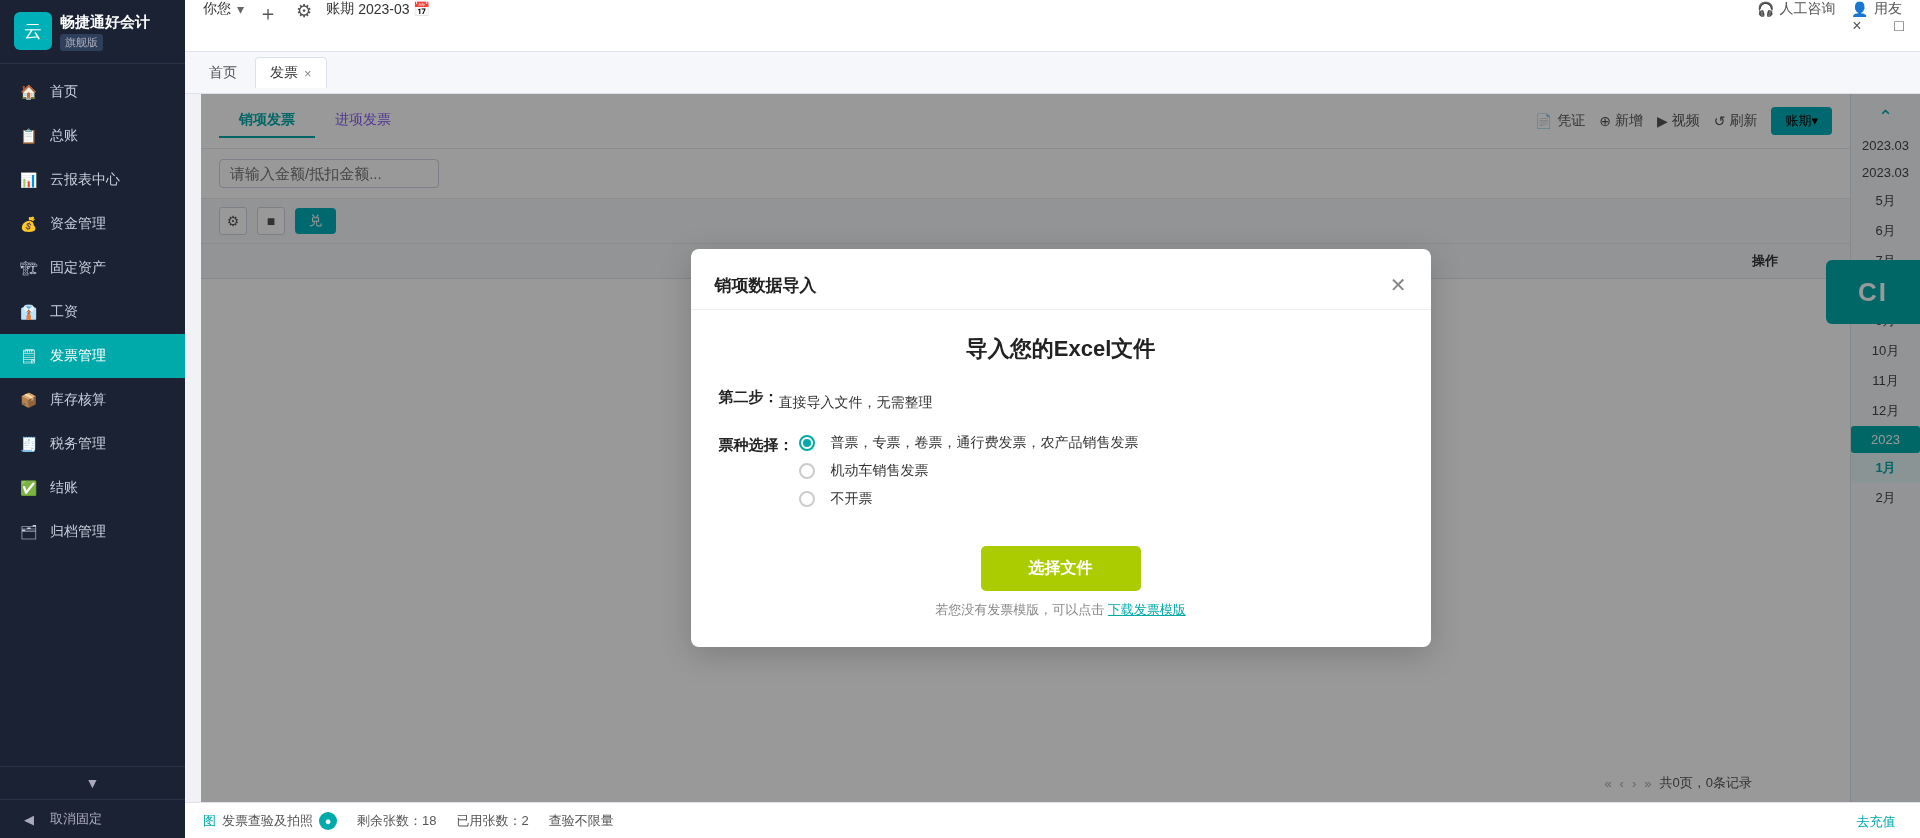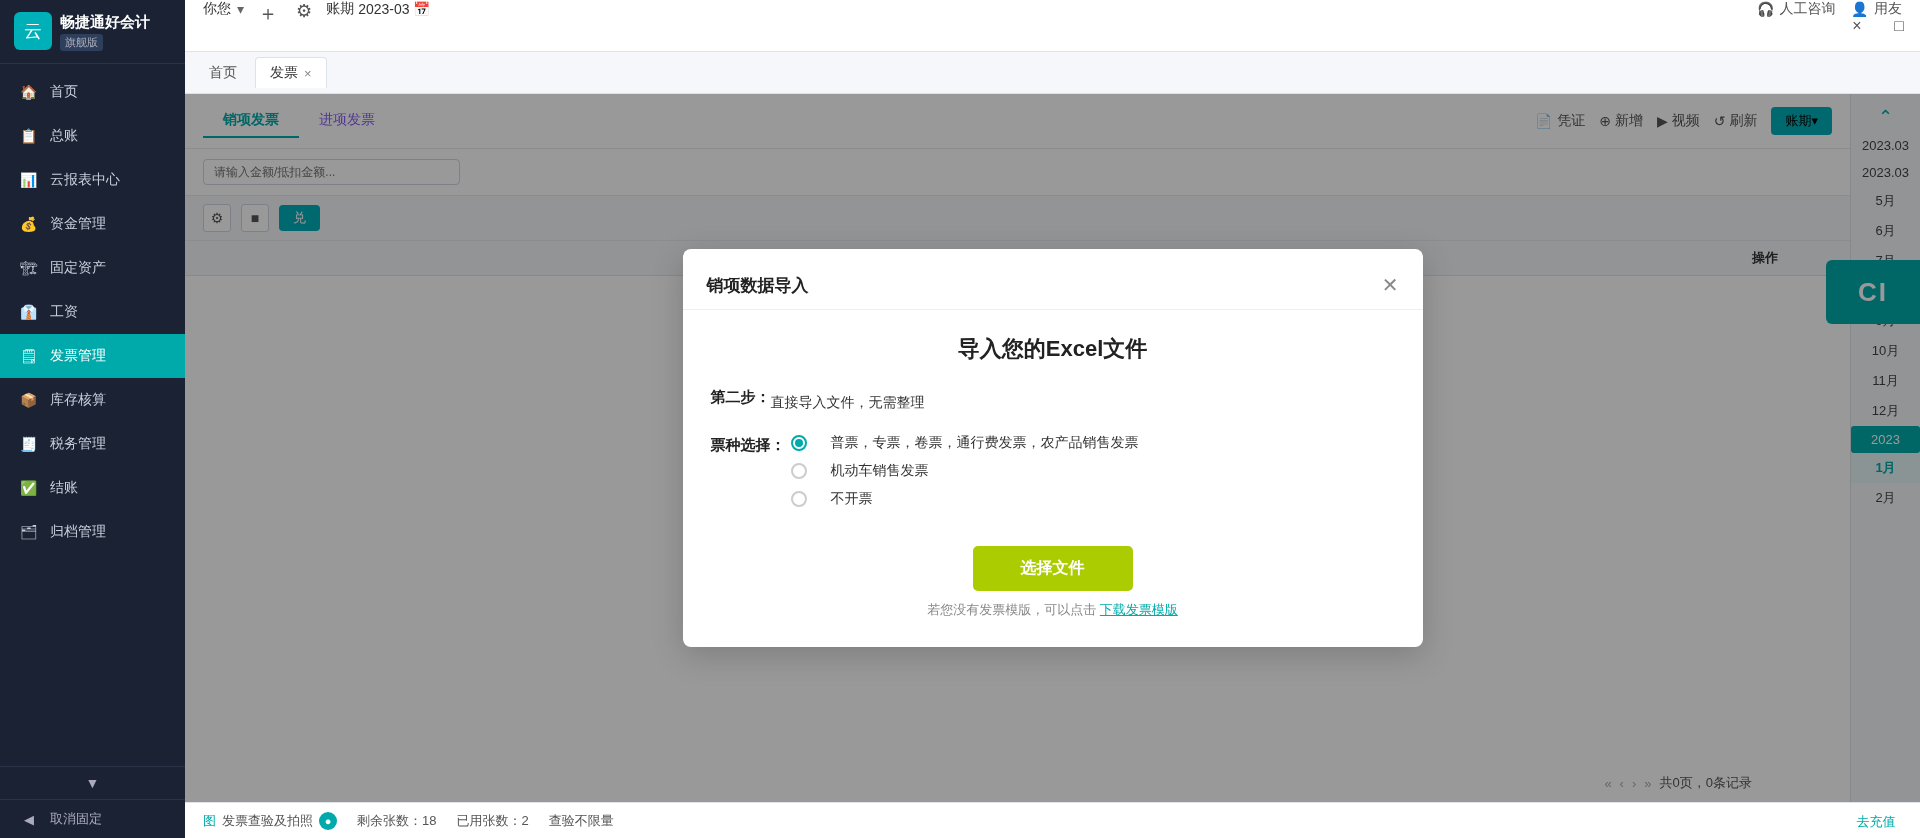--- a/index.html
+++ b/index.html
@@ -40,34 +40,34 @@
     .topbar-support { display: flex; align-items: center; gap: 5px; color: #555; cursor: pointer; font-size: 14px; }
     .topbar-user { display: flex; align-items: center; gap: 5px; color: #555; cursor: pointer; font-size: 14px; }
 
     
     .tabbar { height: 42px; background: #f5f7fa; display: flex; align-items: center; padding: 0 10px; border-bottom: 1px solid #dde1ea; flex-shrink: 0; gap: 4px; }
     .tab { display: flex; align-items: center; padding: 6px 14px; border-radius: 4px 4px 0 0; cursor: pointer; font-size: 14px; color: #555; background: transparent; }
     .tab.active { background: #fff; color: #333; border: 1px solid #dde1ea; border-bottom: none; }
     .tab-close { margin-left: 6px; font-size: 13px; color: #888; cursor: pointer; }
 
     
-    .content { flex: 1; display: flex; overflow: hidden; position: relative; }
+    .content { flex: 1; display: flex; overflow: hidden; position: relative; margin-left: 16px; }
 
     
     .invoice-page { flex: 1; background: #fff; display: flex; flex-direction: column; overflow: hidden; }
     .invoice-toolbar { display: flex; align-items: center; padding: 10px 18px; border-bottom: 1px solid #e8eaf0; gap: 20px; }
     .invoice-subtabs { display: flex; gap: 0; }
     .invoice-subtab { padding: 7px 20px; cursor: pointer; font-size: 14px; color: #8b5cf6; border-bottom: 2px solid transparent; }
     .invoice-subtab.active { color: #00aaaa; border-bottom: 2px solid #00aaaa; font-weight: bold; }
     .invoice-actions { margin-left: auto; display: flex; align-items: center; gap: 14px; color: #555; font-size: 14px; }
     .invoice-action-btn { display: flex; align-items: center; gap: 4px; cursor: pointer; color: #555; }
     .period-btn { background: #00b0b9; color: #000000; border: none; border-radius: 4px; padding: 5px 14px; cursor: pointer; font-size: 13px; }
 
     .invoice-filter { display: flex; align-items: center; padding: 10px 18px; border-bottom: 1px solid #e8eaf0; gap: 10px; }
-    .filter-input { border: 1px solid #d0d5e0; border-radius: 4px; padding: 5px 10px; font-size: 12px; color: #aaa; width: 257px; }
+    .filter-input { border: 1px solid #d0d5e0; border-radius: 4px; padding: 5px 10px; font-size: 15px; color: #aaa; width: 220px; }
 
     .invoice-table-toolbar { display: flex; align-items: center; padding: 8px 18px; background: #f5f7fa; border-bottom: 1px solid #e8eaf0; gap: 10px; }
     .toolbar-icon-btn { width: 28px; height: 28px; display: flex; align-items: center; justify-content: center; cursor: pointer; color: #555; border: 1px solid #d0d5e0; border-radius: 3px; background: #fff; }
     .toolbar-import-btn { background: #00b0b9; color: #fff; border: none; border-radius: 4px; padding: 4px 14px; cursor: pointer; font-size: 13px; }
     .table-header { display: flex; background: #f5f7fa; border-bottom: 1px solid #e0e4ea; padding: 8px 18px; font-size: 13px; color: #666; font-weight: 500; }
     .th { flex: 1; }
     .th-deduct { flex: 1.5; color: #333; font-weight: 600; }
     .th-action { width: 80px; color: #333; font-weight: 600; }
 
     
@@ -91,21 +91,21 @@
     .overlay { position: absolute; top: 0; left: 0; right: 0; bottom: 0; background: rgba(0,0,0,0.4); z-index: 100; display: flex; align-items: center; justify-content: center; }
 
     
     .modal { background: #fff; border-radius: 8px; width: 740px; max-height: 90%; overflow-y: auto; box-shadow: 0 8px 32px rgba(0,0,0,0.18); position: relative; }
     .modal-header { display: flex; align-items: center; justify-content: space-between; padding: 24px 24px 12px; border-bottom: 1px solid #eee; }
     .modal-title { font-size: 17px; font-weight: 600; color: #222; }
     .modal-close { cursor: pointer; color: #888; font-size: 20px; }
     .modal-body { padding: 24px 28px 28px; }
     .modal-main-title { text-align: center; font-size: 22px; font-weight: bold; color: #222; margin-bottom: 24px; }
     .step-link { color: #00aaaa; text-decoration: underline; cursor: pointer; }
-    .radio-option { display: flex; align-items: center; gap: 24px; margin-bottom: 10px; font-size: 14px; color: #333; }
+    .radio-option { display: flex; align-items: center; gap: 16px; margin-bottom: 10px; font-size: 14px; color: #333; }
     .radio-btn { width: 16px; height: 16px; border-radius: 50%; border: 2px solid #ccc; display: flex; align-items: center; justify-content: center; flex-shrink: 0; }
     .radio-btn.checked { border-color: #00aaaa; }
     .radio-btn.checked::after { content: ''; width: 8px; height: 8px; border-radius: 50%; background: #00aaaa; }
 
     .select-file-btn { display: block; margin: 24px auto 10px; background: #aacc00; color: #fff; border: none; border-radius: 5px; padding: 12px 48px; font-size: 16px; font-weight: bold; cursor: pointer; }
     .modal-footer-hint { text-align: center; font-size: 13px; color: #888; margin-top: 8px; }
     .modal-footer-link { color: #00aaaa; cursor: pointer; text-decoration: underline; }
     .radio-row-with-tooltip { position: relative; display: flex; align-items: center; }
 
     

